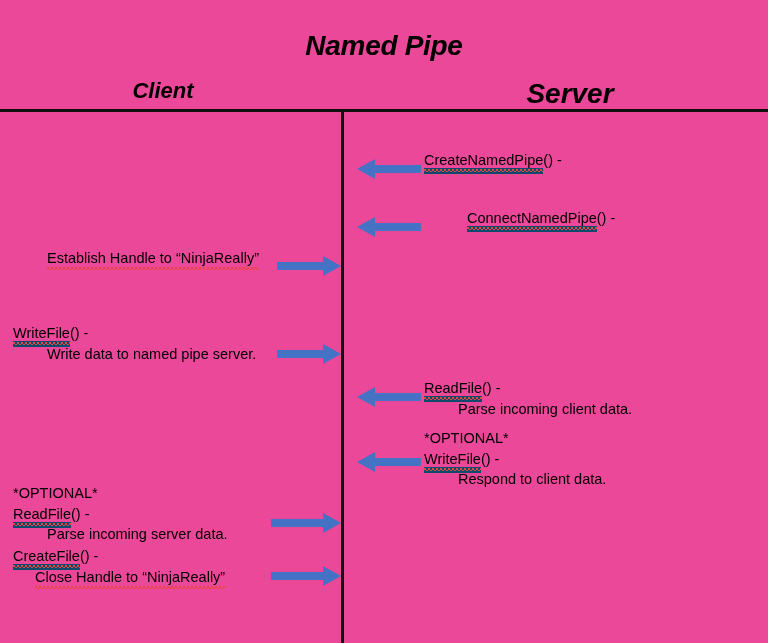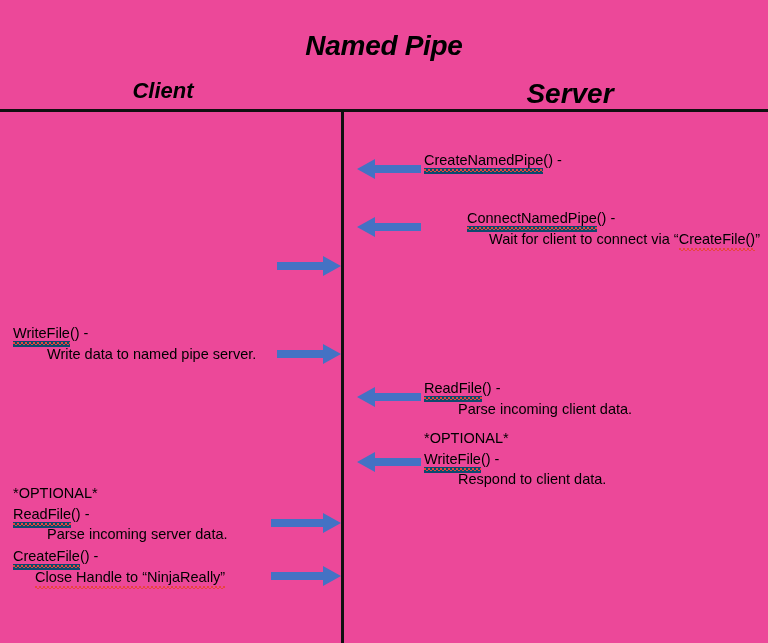--- a/index.html
+++ b/index.html
@@ -141,23 +141,20 @@
   <div class="arrow" style="top:158px; left:357px;">
     <svg width="64" height="22" viewBox="0 0 64 22" aria-hidden="true">
       <path d="M 0 11 L 18 1 L 18 7 L 64 7 L 64 15 L 18 15 L 18 21 Z" fill="#4472C4"></path>
     </svg>
   </div>
 
   <div class="block" style="top:208px; left:424px;margin-left:43px;">
     <span class="line1">
       <span class="fn">ConnectNamedPipe</span><span>() -</span>
     </span>
-    <span class="line2 tight">
-      <span>Wait for client to connect via “</span><span class="sq">CreateFile()</span><span>”</span>
-    </span>
   </div>
   <div class="arrow" style="top:216px; left:357px;">
     <svg width="64" height="22" viewBox="0 0 64 22" aria-hidden="true">
       <path d="M 0 11 L 18 1 L 18 7 L 64 7 L 64 15 L 18 15 L 18 21 Z" fill="#4472C4"></path>
     </svg>
   </div>
 
   <div class="block" style="top:378px; left:424px;">
     <span class="line1">
       <span class="fn">ReadFile</span><span>() -</span>
@@ -181,20 +178,23 @@
       <span>Respond to client data.</span>
     </span>
   </div>
   <div class="arrow" style="top:451px; left:357px;">
     <svg width="64" height="22" viewBox="0 0 64 22" aria-hidden="true">
       <path d="M 0 11 L 18 1 L 18 7 L 64 7 L 64 15 L 18 15 L 18 21 Z" fill="#4472C4"></path>
     </svg>
   </div>
 
   <div class="block" style="top:248px; left:13px;">
+    <span class="line2">
+      <span class="sq">Establish Handle to “NinjaReally”</span>
+    </span>
   </div>
   <div class="arrow" style="top:255px; left:277px;">
     <svg width="64" height="22" viewBox="0 0 64 22" aria-hidden="true">
       <path d="M 64 11 L 46 1 L 46 7 L 0 7 L 0 15 L 46 15 L 46 21 Z" fill="#4472C4"></path>
     </svg>
   </div>
 
   <div class="block" style="top:323px; left:13px;">
     <span class="line1">
       <span class="fn">WriteFile</span><span>() -</span>

